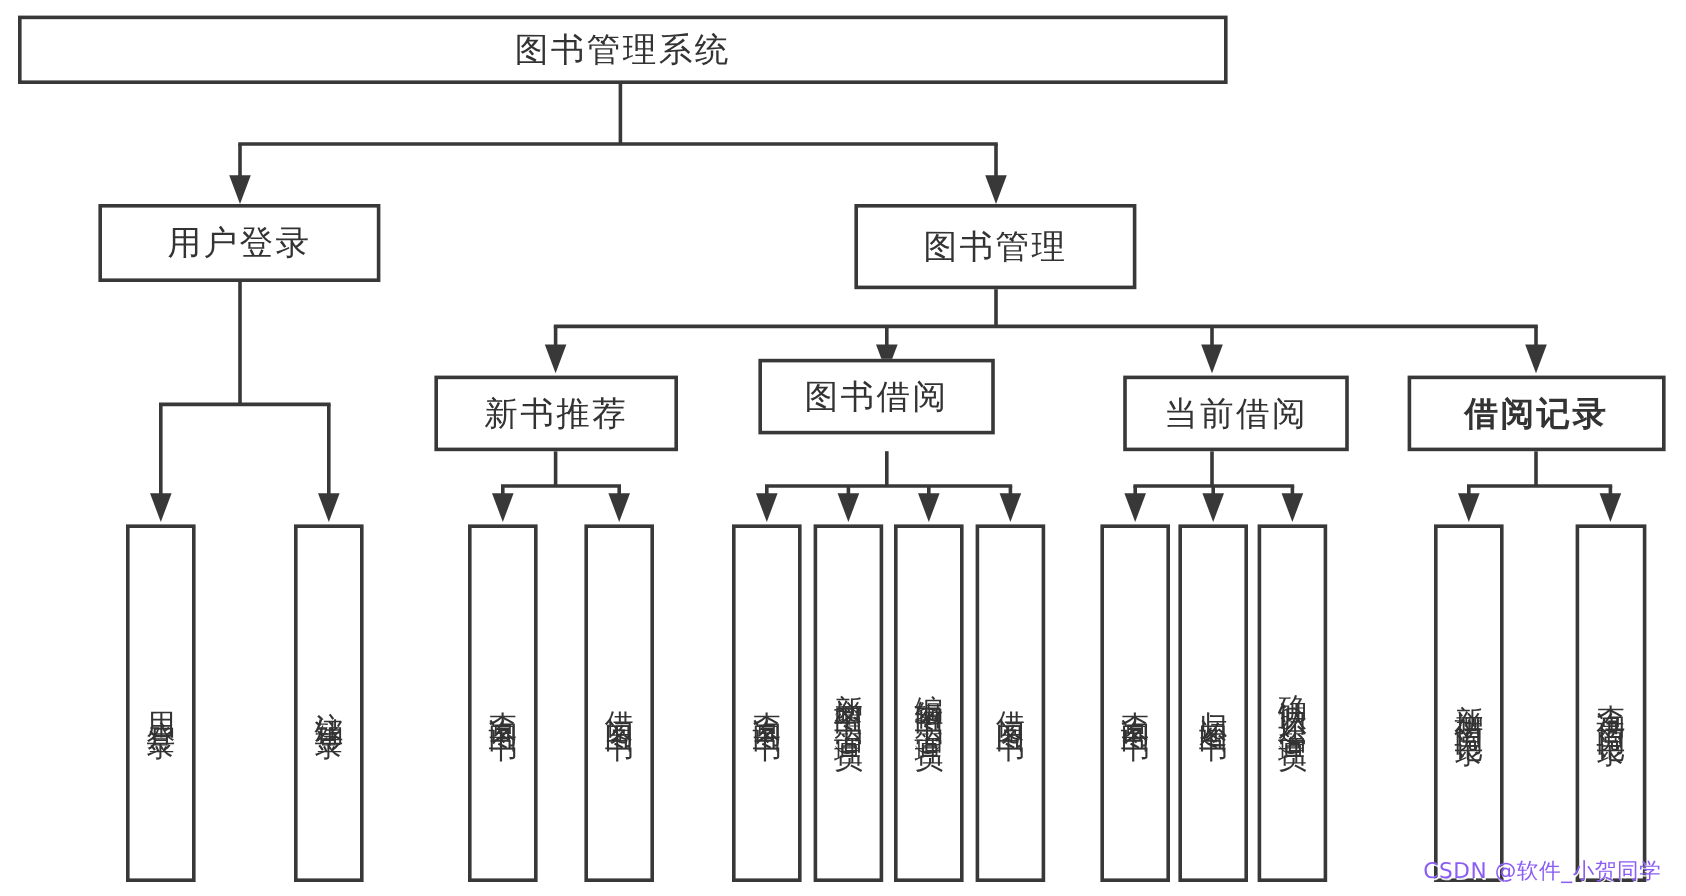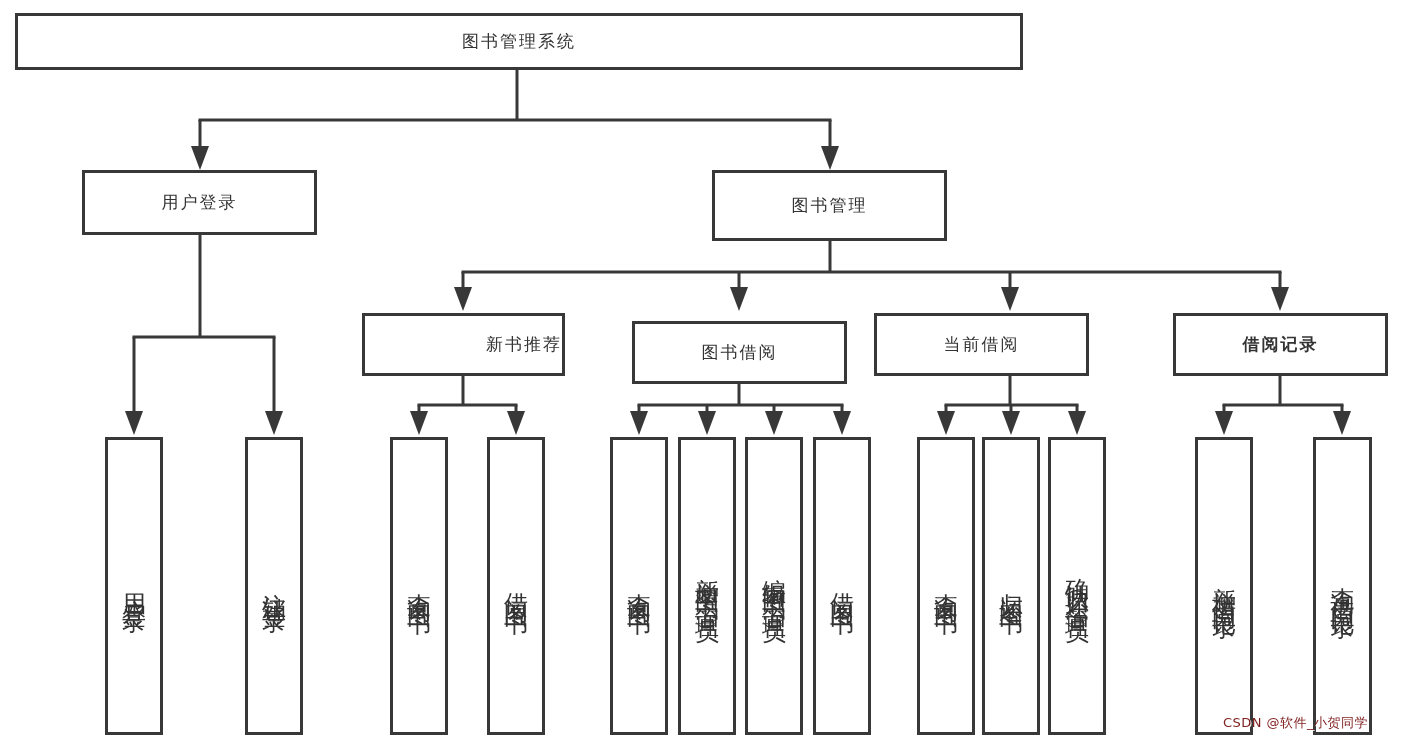--- a/index.html
+++ b/index.html
@@ -28,66 +28,65 @@
   }
   .box {
     position: absolute;
     box-sizing: border-box;
     border: 3px solid #383838;
     background: #ffffff;
     display: flex;
     align-items: center;
     justify-content: center;
     color: #333333;
-    font-size: 17px;
+    font-size: 28px;
     letter-spacing: 2px;
     z-index: 2;
     text-align: center;
     line-height: 1.2;
   }
   .box.v {
     writing-mode: vertical-rl;
     text-orientation: mixed;
     letter-spacing: 6px;
     line-height: 1;
     font-size: 24px;
   }
   
   #b-root      { left: 15px;   top: 13px;  width: 1008px; height: 57px; }
   #b-userlogin { left: 82px;   top: 170px; width: 235px;  height: 65px; }
   #b-bookmgmt  { left: 712px;  top: 170px; width: 235px;  height: 71px; }
-  #b-recommend { left: 362px;  top: 313px; width: 203px;  height: 63px; justify-content: flex-end; }
-  #b-borrow    { left: 632px;  top: 321px; width: 215px;  height: 63px; }
-  #b-current   { left: 874px;  top: 313px; width: 215px;  height: 63px; }
+  #b-recommend { left: 362px;  top: 313px; width: 203px;  height: 63px; }
+  #b-borrow    { left: 632px;  top: 299px; width: 197px;  height: 63px; }
+  #b-current   { left: 936px;  top: 313px; width: 188px;  height: 63px; }
   #b-records   { left: 1173px; top: 313px; width: 215px;  height: 63px; font-weight: bold; }
   #l-a1 { left: 105px;  top: 437px; width: 58px; height: 298px; }
   #l-a2 { left: 245px;  top: 437px; width: 58px; height: 298px; }
   #l-b1 { left: 390px;  top: 437px; width: 58px; height: 298px; }
   #l-b2 { left: 487px;  top: 437px; width: 58px; height: 298px; }
   #l-c1 { left: 610px;  top: 437px; width: 58px; height: 298px; }
   #l-c2 { left: 678px;  top: 437px; width: 58px; height: 298px; }
   #l-c3 { left: 745px;  top: 437px; width: 58px; height: 298px; }
   #l-c4 { left: 813px;  top: 437px; width: 58px; height: 298px; }
   #l-d1 { left: 917px;  top: 437px; width: 58px; height: 298px; }
   #l-d2 { left: 982px;  top: 437px; width: 58px; height: 298px; }
   #l-d3 { left: 1048px; top: 437px; width: 58px; height: 298px; }
   #l-e1 { left: 1195px; top: 437px; width: 58px; height: 298px; }
   #l-e2 { left: 1313px; top: 437px; width: 59px; height: 298px; }
   #watermark {
     position: absolute;
     left: 1186px;
     top: 714px;
     width: 219px;
-    font-size: 13px;
+    font-size: 18px;
     letter-spacing: 0.5px;
-    color: #7f1d1d;
+    color: #8b5cf6;
     text-shadow: 1px 1px 0 rgba(255,255,255,0.9);
     z-index: 3;
     white-space: nowrap;
-    text-align: center;
   }
 </style>
 </head>
 <body>
 
 <div id="canvas">
 
   <svg id="connectors" viewBox="0 0 1405 747" xmlns="http://www.w3.org/2000/svg">
     <g>
       <path d="M517 70 V120"></path>

